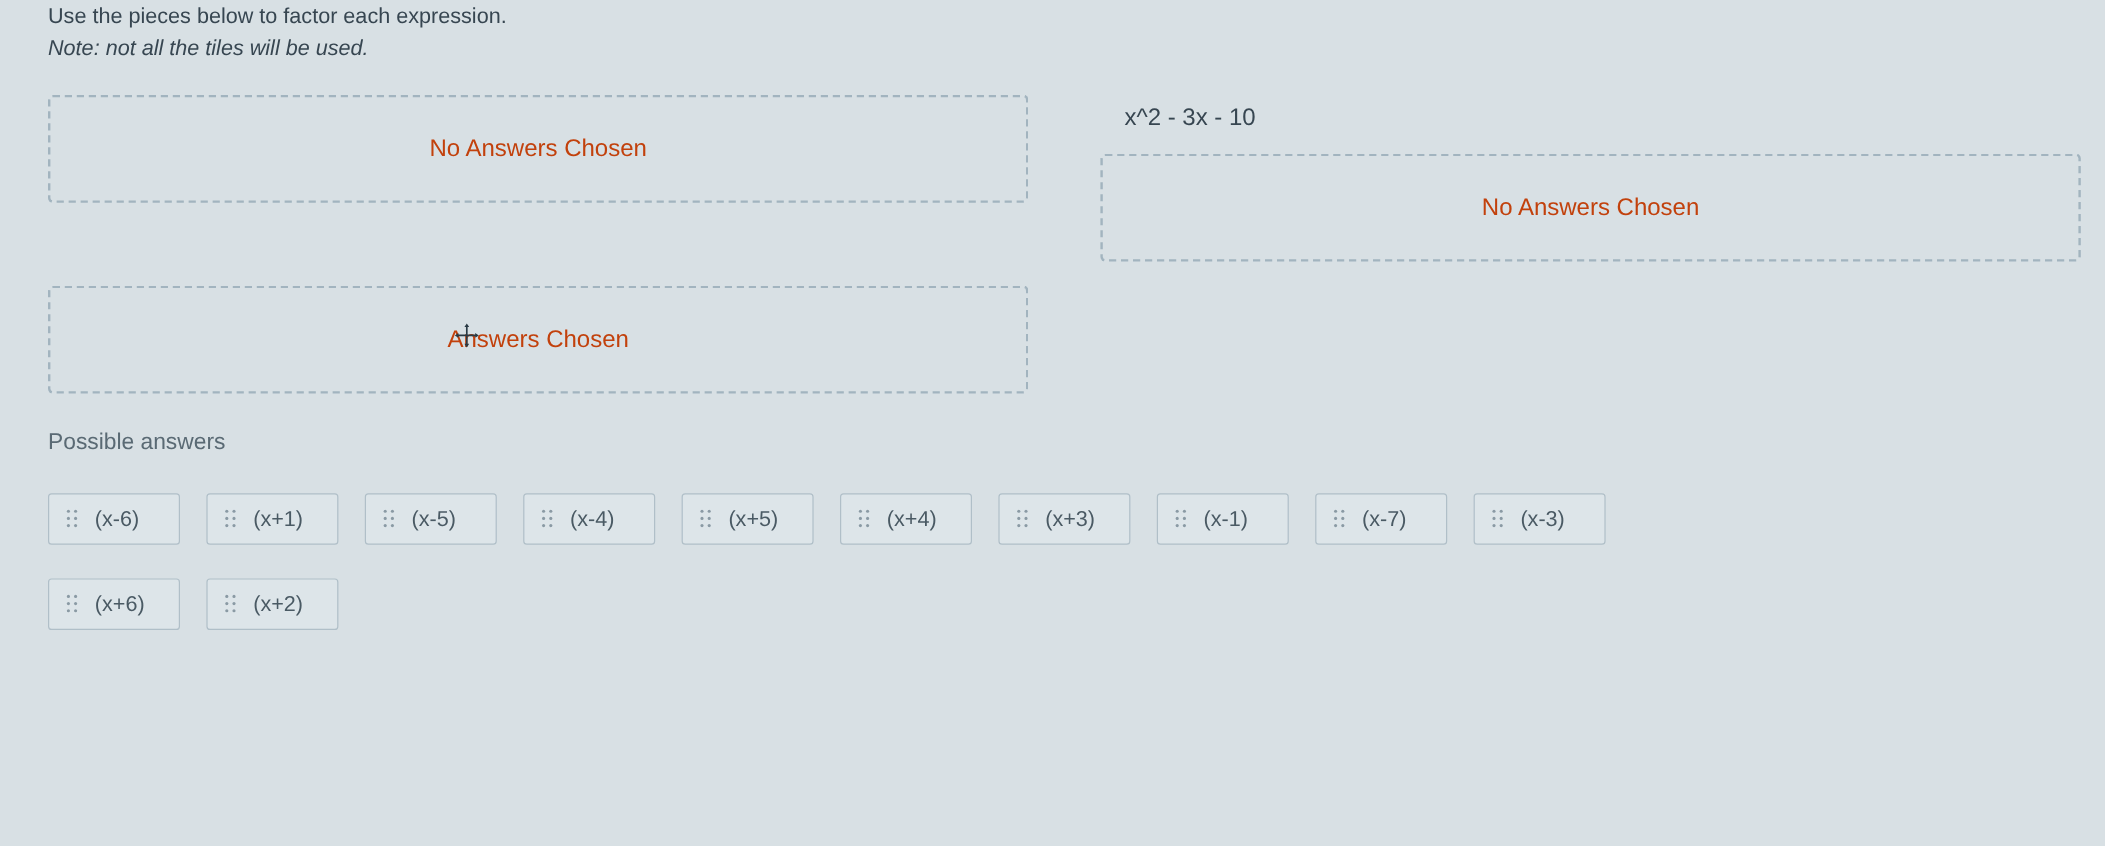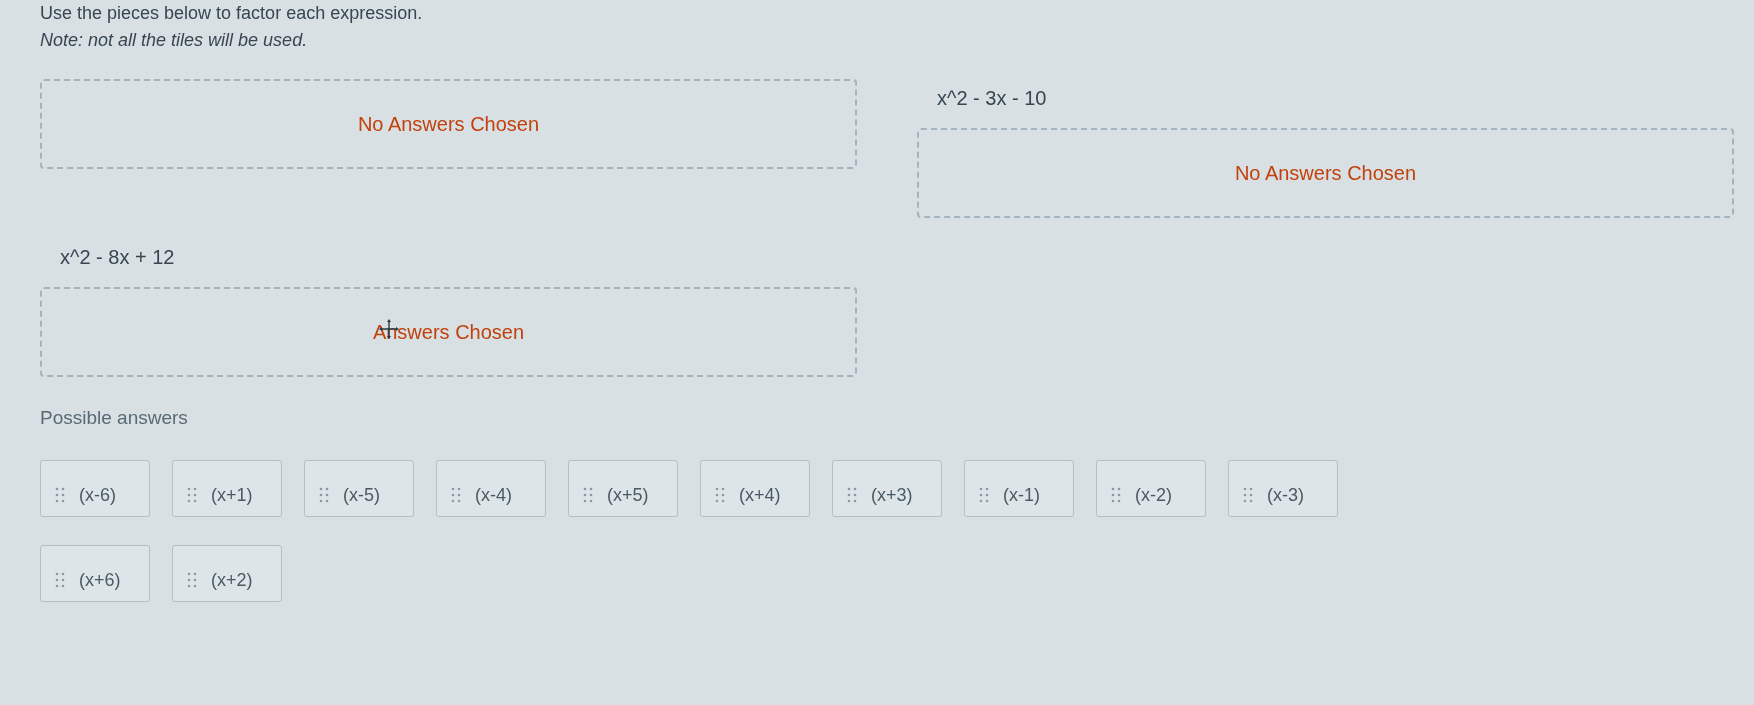--- a/index.html
+++ b/index.html
@@ -78,21 +78,21 @@
     .tiles-row {
       display: flex;
       flex-wrap: wrap;
       gap: 22px;
       margin-bottom: 28px;
     }
     .tile {
       border: 1px solid #b0bfc8;
       background: #dde5e9;
       border-radius: 3px;
-      padding: 24px 18px 10px 14px;
+      padding: 10px 18px 10px 14px;
       display: flex;
       align-items: center;
       gap: 14px;
       font-size: 18px;
       color: #4a5a64;
       cursor: grab;
       min-width: 110px;
     }
     .tile .grip {
       color: #8a9aa4;
@@ -128,21 +128,20 @@
   </div>
 
   <div class="expression-block">
     <div class="expression-title">x^2 - 3x - 10</div>
     <div class="dropzone">
       <span>No Answers Chosen</span>
     </div>
   </div>
 
   <div class="expression-block full">
-    <div class="expression-title">x^2 - 8x + 12</div>
     <div class="dropzone with-cursor">
       <span class="move-cursor">
         <svg class="move-cursor-svg" viewBox="0 0 24 24">
           <path d="M12 2 L14 5 L12.7 5 L12.7 11.3 L19 11.3 L19 10 L22 12 L19 14 L19 12.7 L12.7 12.7 L12.7 19 L14 19 L12 22 L10 19 L11.3 19 L11.3 12.7 L5 12.7 L5 14 L2 12 L5 10 L5 11.3 L11.3 11.3 L11.3 5 L10 5 Z" fill="#2a3a44"></path>
         </svg>
       </span>
       <span>Answers Chosen</span>
     </div>
   </div>
   <div class="expression-block"></div>
@@ -242,21 +241,21 @@
       </div>
       <div class="tile">
         <span class="grip"><svg class="grip-svg" viewBox="0 0 10 16">
             <circle class="grip-dot" cx="2" cy="2" r="1.3"></circle>
             <circle class="grip-dot" cx="8" cy="2" r="1.3"></circle>
             <circle class="grip-dot" cx="2" cy="8" r="1.3"></circle>
             <circle class="grip-dot" cx="8" cy="8" r="1.3"></circle>
             <circle class="grip-dot" cx="2" cy="14" r="1.3"></circle>
             <circle class="grip-dot" cx="8" cy="14" r="1.3"></circle>
           </svg></span>
-        <span>(x-2)</span>
+        <span>(x-7)</span>
       </div>
       <div class="tile">
         <span class="grip"><svg class="grip-svg" viewBox="0 0 10 16">
             <circle class="grip-dot" cx="2" cy="2" r="1.3"></circle>
             <circle class="grip-dot" cx="8" cy="2" r="1.3"></circle>
             <circle class="grip-dot" cx="2" cy="8" r="1.3"></circle>
             <circle class="grip-dot" cx="8" cy="8" r="1.3"></circle>
             <circle class="grip-dot" cx="2" cy="14" r="1.3"></circle>
             <circle class="grip-dot" cx="8" cy="14" r="1.3"></circle>
           </svg></span>

